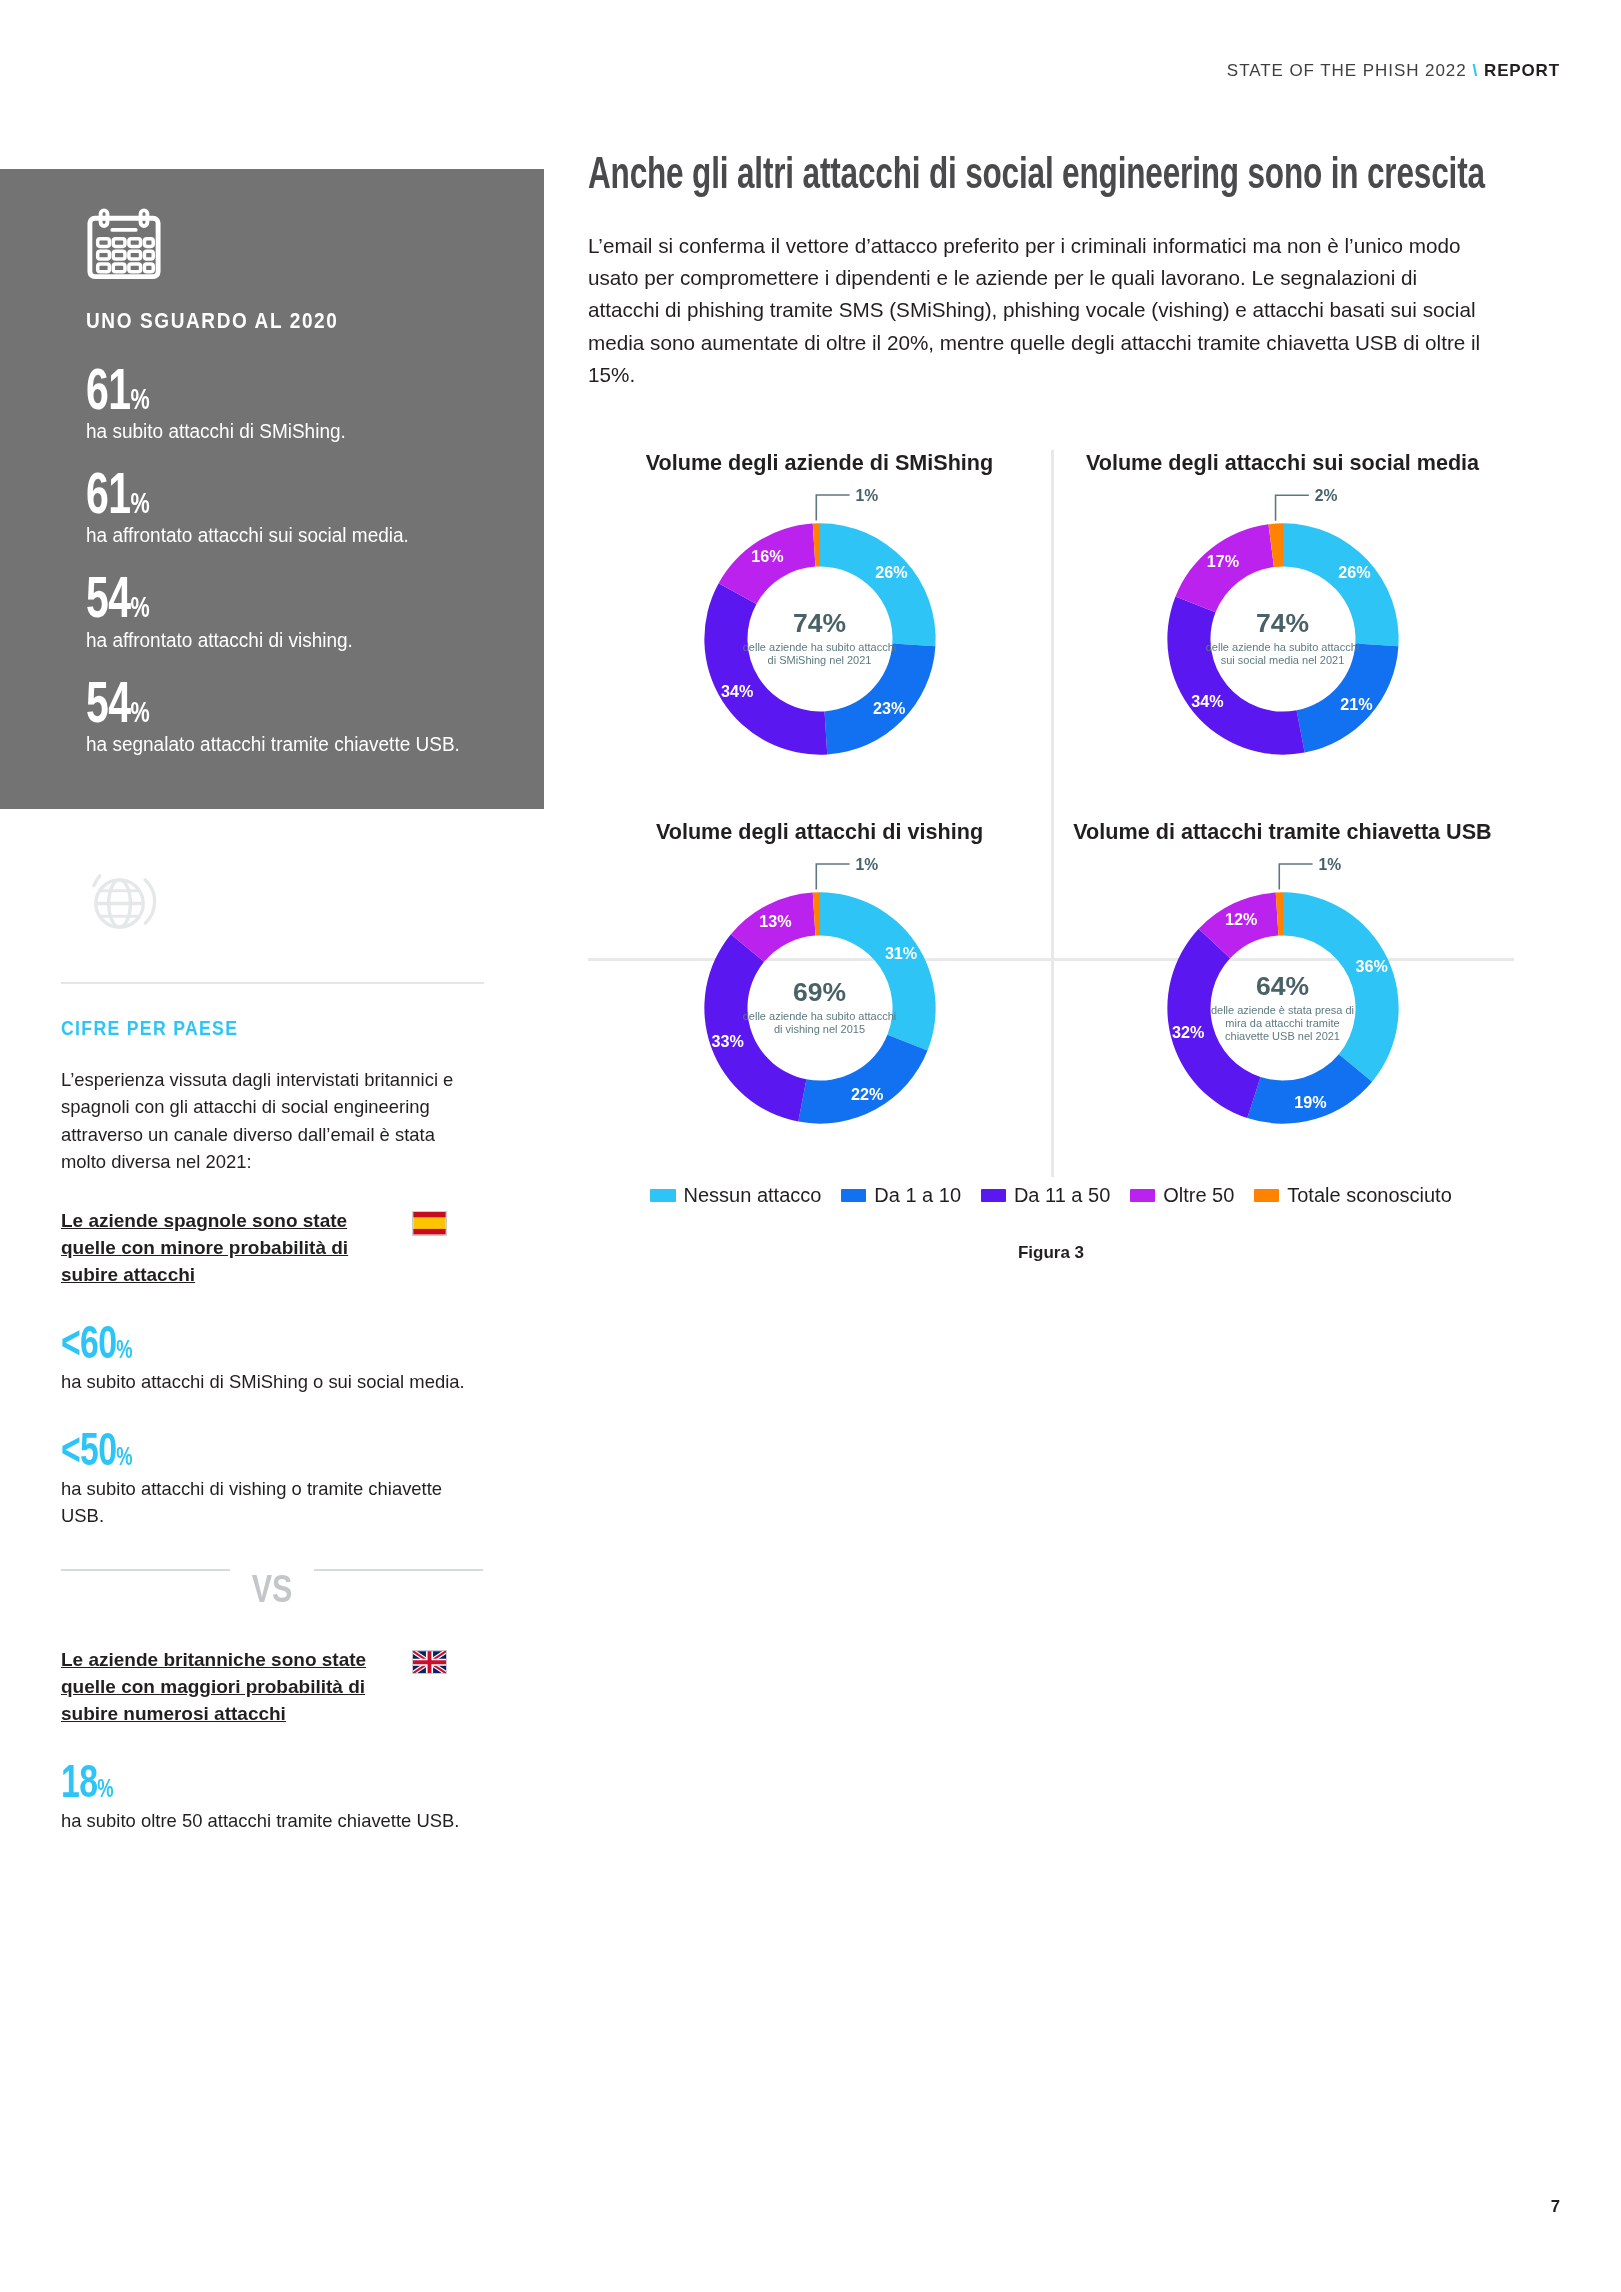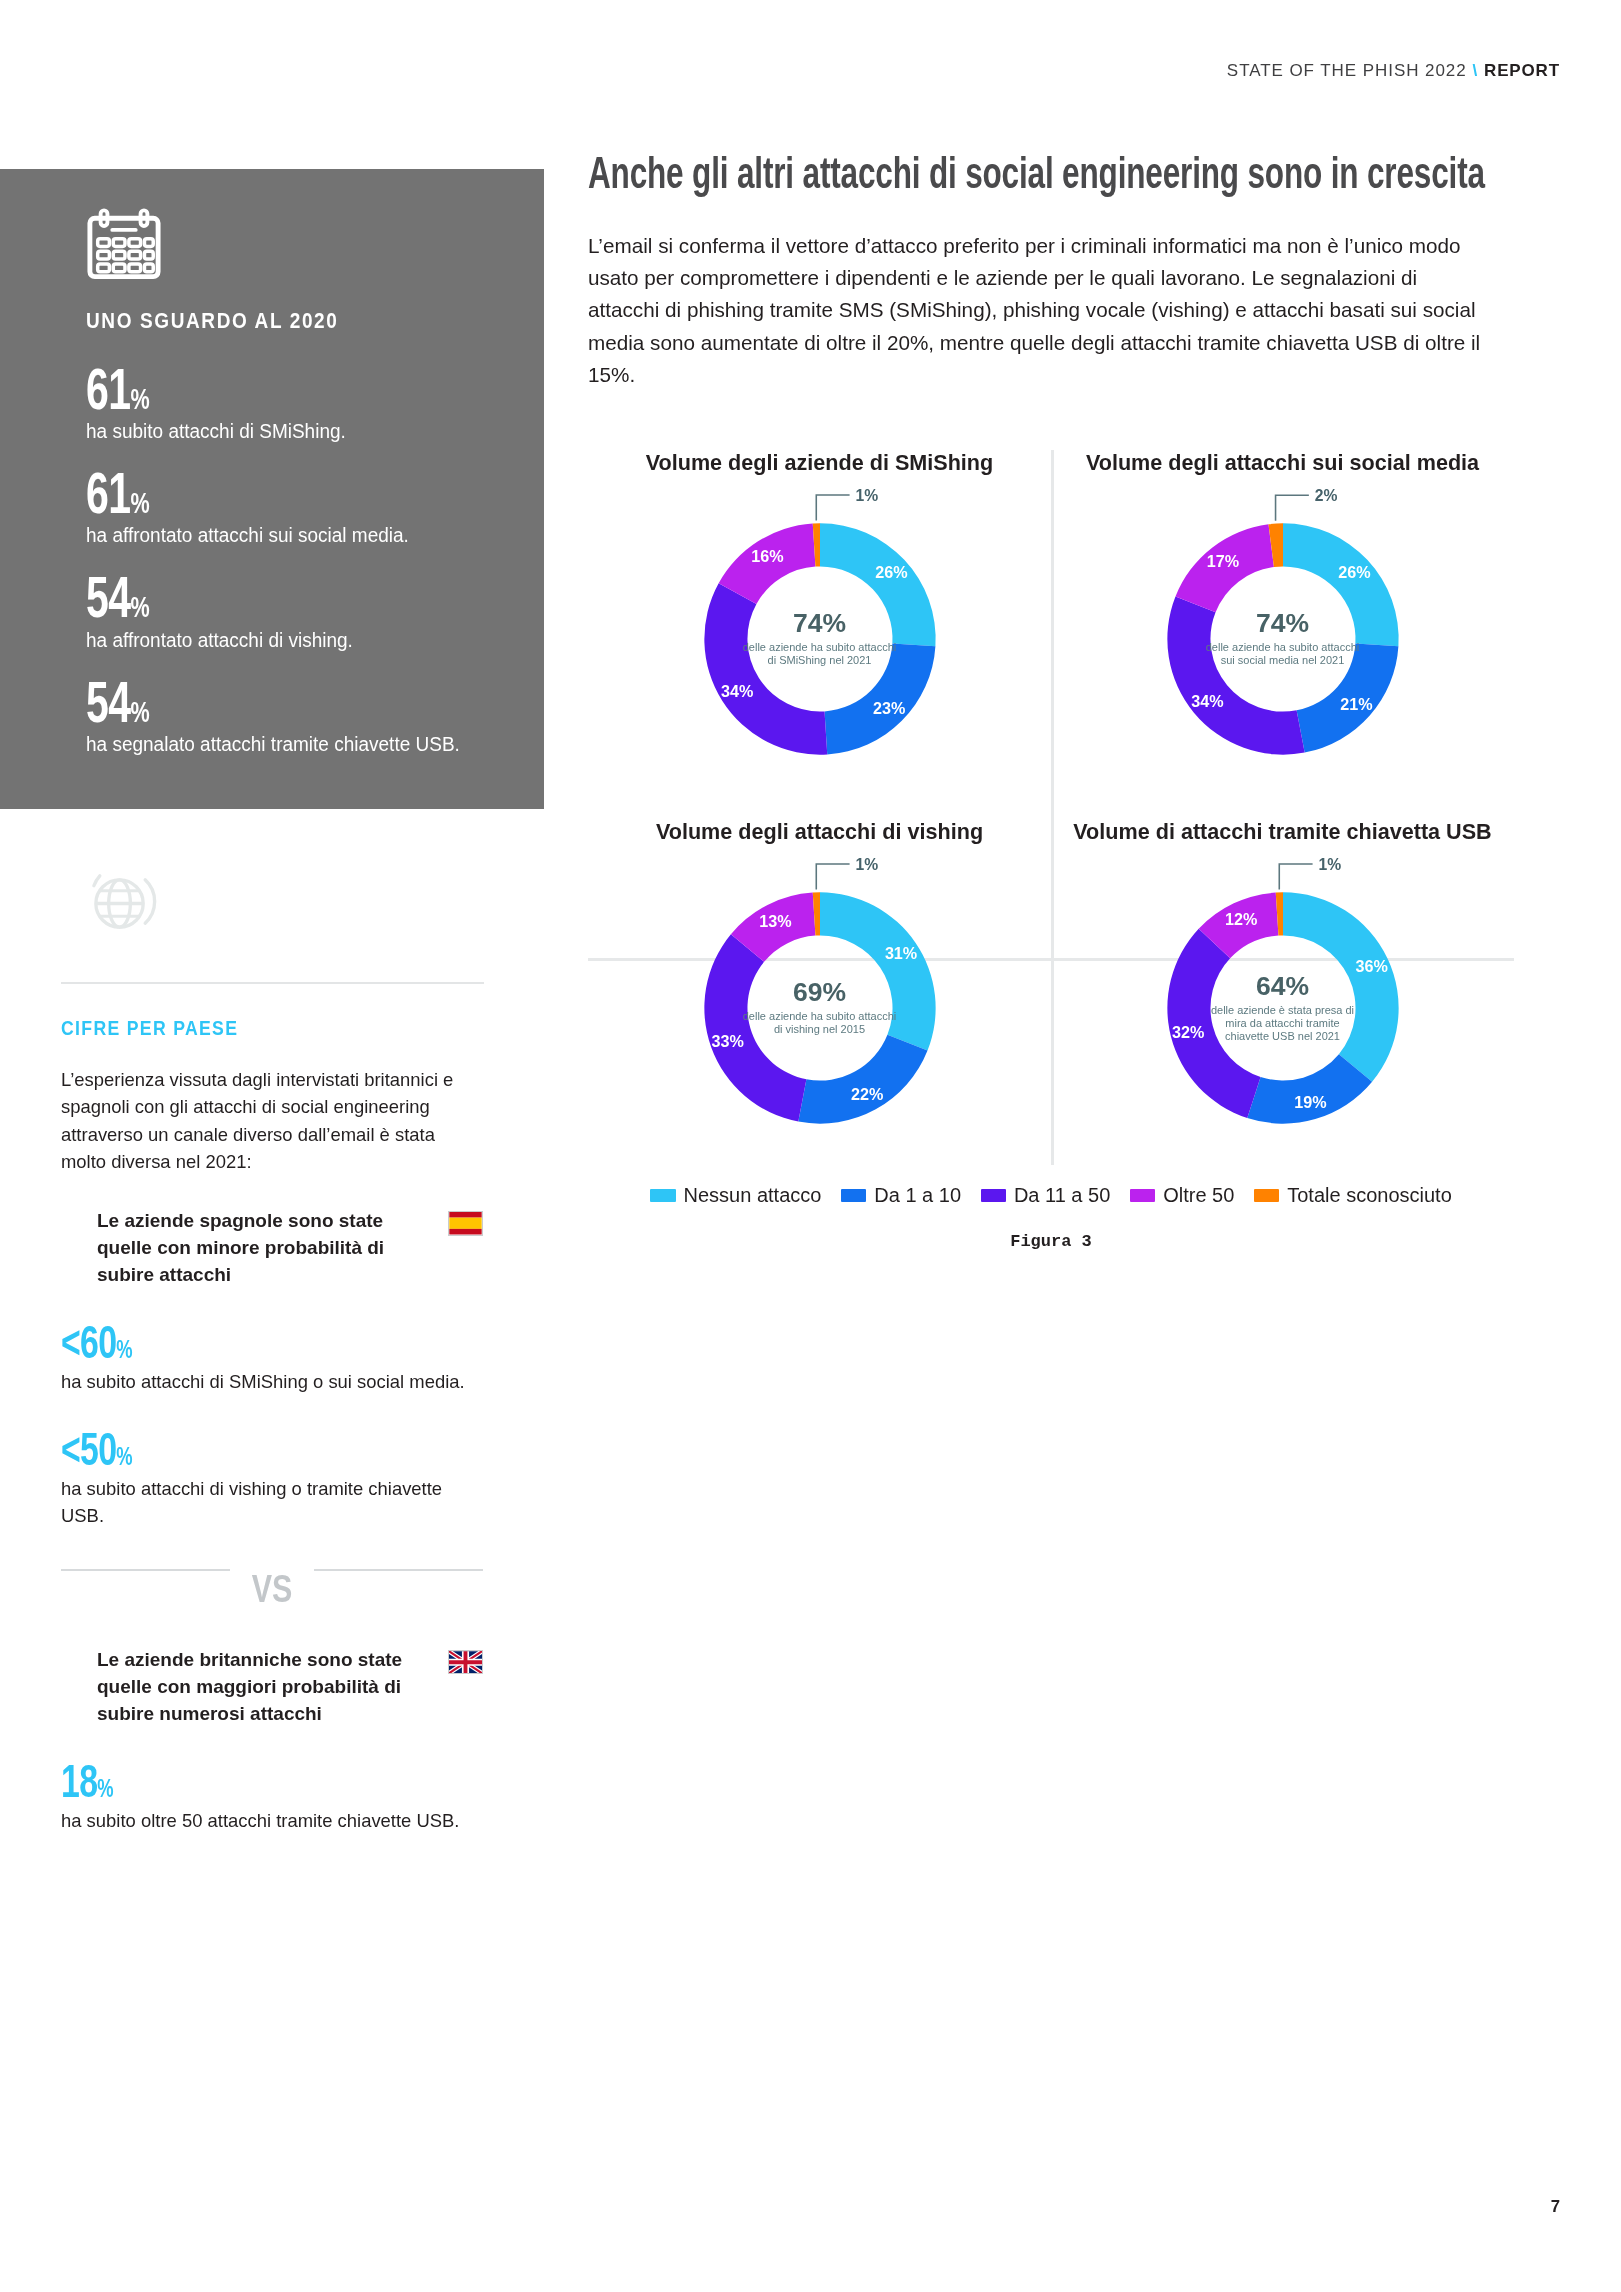--- a/index.html
+++ b/index.html
@@ -54,21 +54,21 @@
 
   .country{padding:33px 61px 0 61px;width:544px;box-sizing:border-box;}
   .country h3{
     margin:0 0 25.5px 0;color:#2ec5f6;font-size:19.6px;font-weight:700;
     letter-spacing:.075em;font-stretch:condensed;
     transform:scaleX(.9);transform-origin:left center;
   }
   .ctext{font-size:19px;line-height:1.44;color:#231f20;margin:0 0 33px 0;
          transform:scaleX(.97);transform-origin:left center;}
 
-  .claimrow{display:flex;align-items:flex-start;justify-content:flex-end;gap:18px;}
+  .claimrow{display:flex;align-items:flex-start;justify-content:flex-start;gap:18px;text-decoration:underline;}
   .claim{font-size:19px;line-height:1.42;font-weight:700;margin:0;max-width:333px;}
   .flag{width:35px;height:24.5px;flex:0 0 auto;margin-top:2.9px;display:block;
         border:1px solid #c9ccce;box-sizing:border-box;}
 
   .pctstat{margin-top:29px;}
   .pctbig{
     color:#2ec5f6;font-size:47px;font-weight:700;line-height:1;
     letter-spacing:-.02em;font-stretch:condensed;
     transform:scaleX(.72);transform-origin:left bottom;display:inline-block;
   }
@@ -120,22 +120,22 @@
   .lead-lbl{font-size:16px;font-weight:700;fill:#46626a;}
   .lead-line{stroke:#5c777e;stroke-width:1.6;fill:none;}
 
   
   .legend{clear:both;padding-top:29px;display:flex;justify-content:center;
           align-items:center;gap:19.6px;flex-wrap:nowrap;}
   .lg-item{display:flex;align-items:center;gap:7.8px;white-space:nowrap;}
   .lg-sw{width:25.5px;height:13.7px;display:block;border-radius:1px;}
   .lg-tx{font-size:20px;color:#231f20;}
 
-  .figcap{clear:both;text-align:center;margin-top:25px;font-size:17px;
-          font-weight:700;color:#231f20;font-family:Liberation Mono, monospace;}
+  .figcap{clear:both;text-align:center;margin-top:36px;font-size:17px;
+          font-weight:700;color:#231f20;}
 
   .pageno{position:absolute;right:61px;bottom:76px;font-size:16.7px;
           font-weight:700;color:#231f20;}
   .clr{clear:both;}
 </style>
 </head>
 <body>
 
 <div class="page">
 

